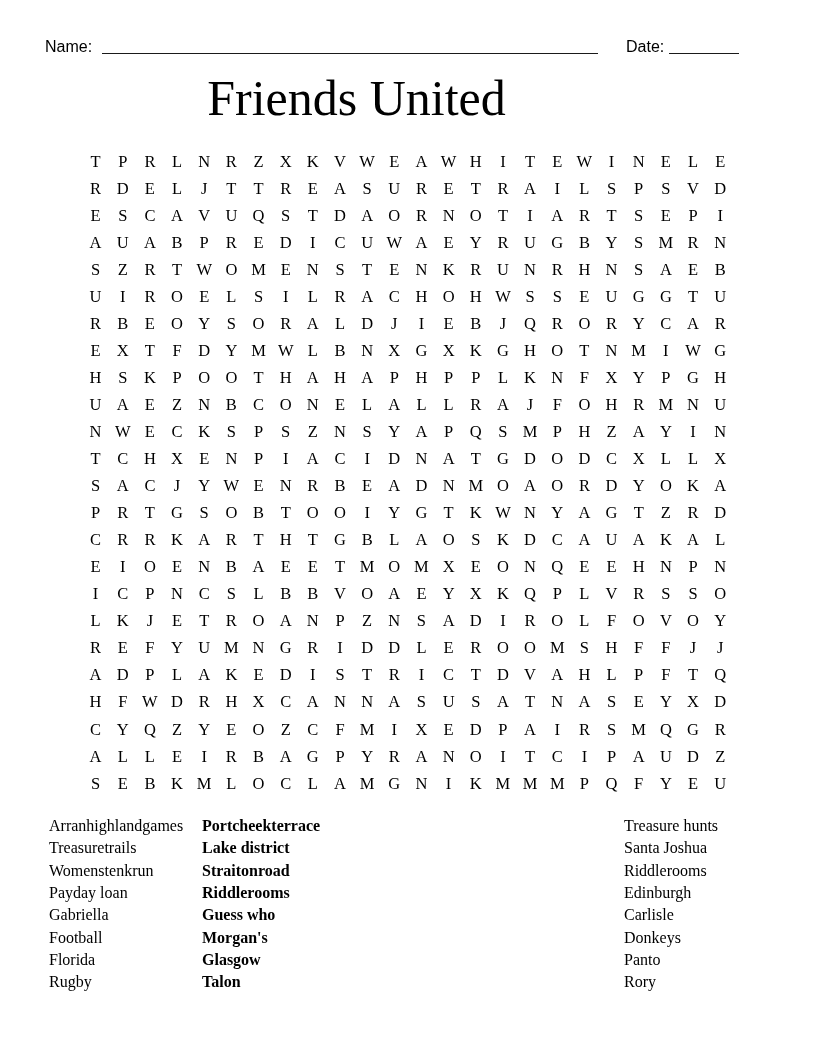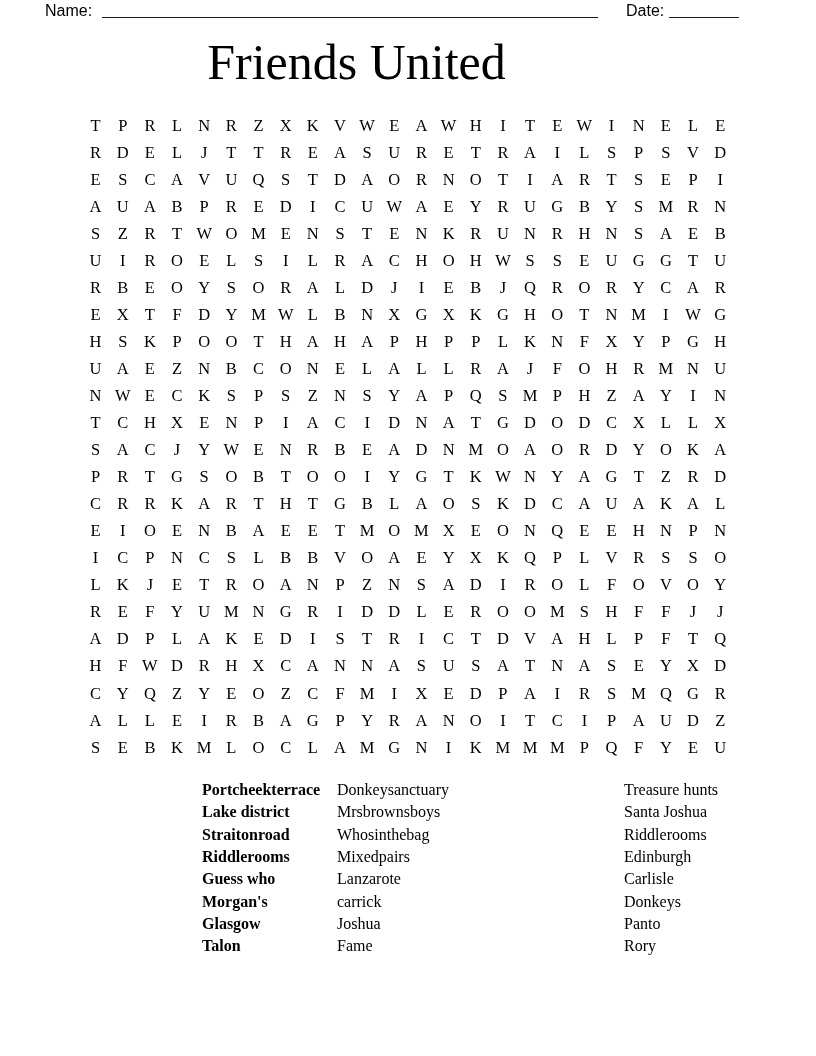--- a/index.html
+++ b/index.html
@@ -4,21 +4,21 @@
 <style>
   html, body { margin: 0; padding: 0; }
   body {
     width: 816px; height: 1056px;
     background: #ffffff;
     position: relative;
     font-family: "Liberation Serif", serif;
     color: #000000;
     overflow: hidden;
   }
-  .abs { position: absolute; }
+  .abs { position: absolute; margin-top: 36px; }
 
   
   .hdr-label {
     font-family: "Liberation Sans", sans-serif;
     font-size: 16px;
     color: #000;
     white-space: nowrap;
   }
   #name-label { left: 45px; top: 2px; }
   #date-label { left: 626px; top: 2px; }
@@ -655,39 +655,39 @@
     <div class="cell">M</div>
     <div class="cell">P</div>
     <div class="cell">Q</div>
     <div class="cell">F</div>
     <div class="cell">Y</div>
     <div class="cell">E</div>
     <div class="cell">U</div>
   </div>
 
 <div id="word-list" class="abs">
+    <div class="word-col word-col-1">
+      <div class="word">Arranhighlandgames</div>
+      <div class="word">Treasuretrails</div>
+      <div class="word">Womenstenkrun</div>
+      <div class="word">Payday loan</div>
+      <div class="word">Gabriella</div>
+      <div class="word">Football</div>
+      <div class="word">Florida</div>
+      <div class="word">Rugby</div>
+    </div>
     <div class="word-col word-col-2">
       <div class="word">Portcheekterrace</div>
       <div class="word">Lake district</div>
       <div class="word">Straitonroad</div>
       <div class="word">Riddlerooms</div>
       <div class="word">Guess who</div>
       <div class="word">Morgan's</div>
       <div class="word">Glasgow</div>
       <div class="word">Talon</div>
-    </div>
-    <div class="word-col word-col-3">
-      <div class="word">Donkeysanctuary</div>
-      <div class="word">Mrsbrownsboys</div>
-      <div class="word">Whosinthebag</div>
-      <div class="word">Mixedpairs</div>
-      <div class="word">Lanzarote</div>
-      <div class="word">carrick</div>
-      <div class="word">Joshua</div>
-      <div class="word">Fame</div>
     </div>
     <div class="word-col word-col-5">
       <div class="word">Treasure hunts</div>
       <div class="word">Santa Joshua</div>
       <div class="word">Riddlerooms</div>
       <div class="word">Edinburgh</div>
       <div class="word">Carlisle</div>
       <div class="word">Donkeys</div>
       <div class="word">Panto</div>
       <div class="word">Rory</div>

